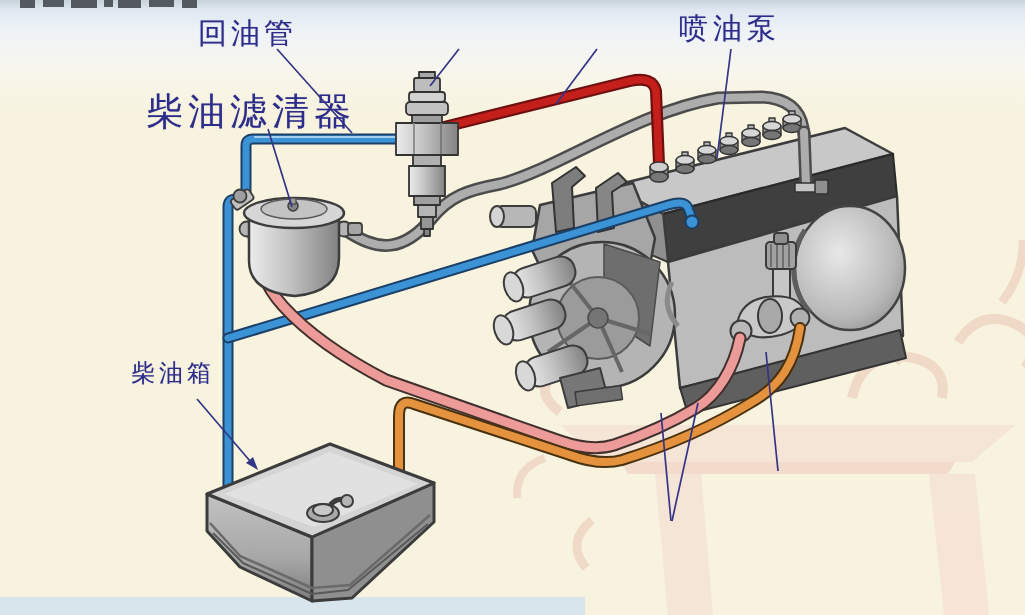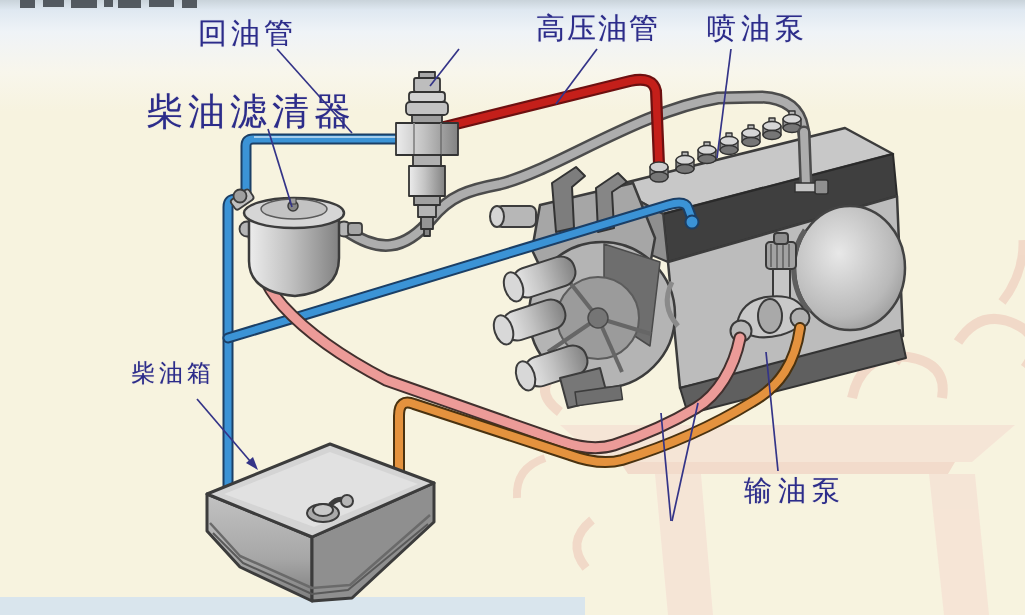--- a/index.html
+++ b/index.html
@@ -286,18 +286,16 @@
     <line x1="197" y1="399" x2="250" y2="461"></line>
     <polygon points="258,470 253,457 246,463" fill="#343488" stroke="none"></polygon>
     <line x1="778" y1="471" x2="766" y2="352"></line>
     <line x1="671" y1="521" x2="661" y2="413"></line>
     <line x1="672" y1="521" x2="698" y2="403"></line>
   </g>
 </svg>
 
 <div class="lbl" style="left:198px;top:19px;letter-spacing:4px;">回油管</div>
 <div class="lbl" style="left:146px;top:93px;font-size:37px;">柴油滤清器</div>
-<div class="lbl" style="left:536px;top:14px;letter-spacing:2px;">高压油管</div>
-<div class="lbl" style="left:679px;top:14px;margin-left:28px;">喷油泵</div>
+<div class="lbl" style="left:679px;top:14px;">喷油泵</div>
 <div class="lbl" style="left:131px;top:361px;font-size:24px;letter-spacing:4px;">柴油箱</div>
-<div class="lbl" style="left:744px;top:477px;font-size:28px;letter-spacing:6px;">输油泵</div>
 
 </div>
 
 </body></html>

